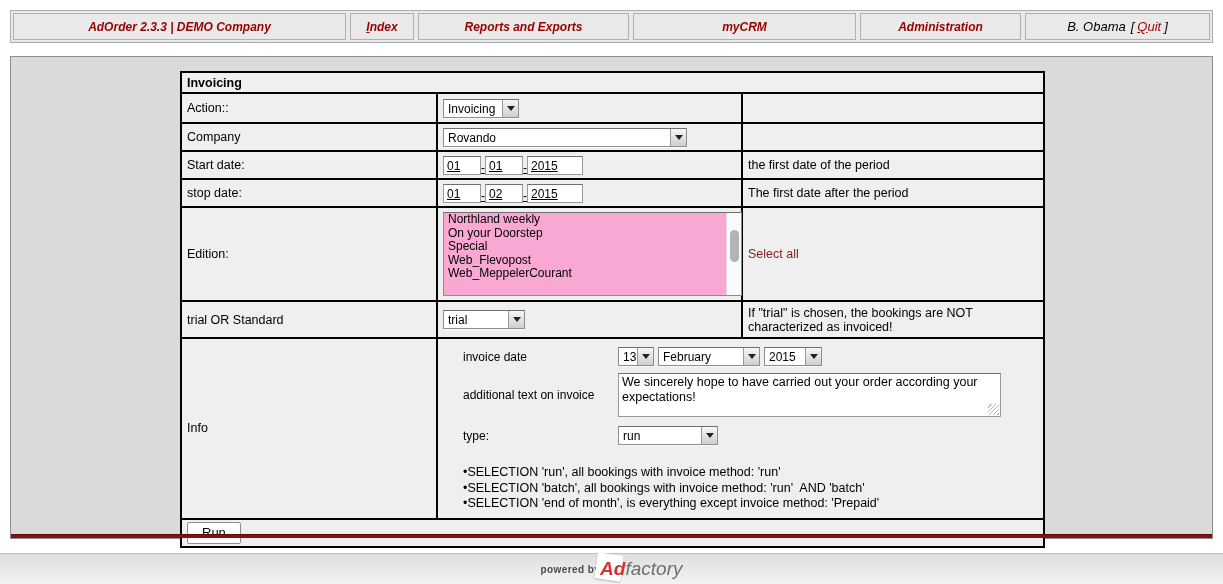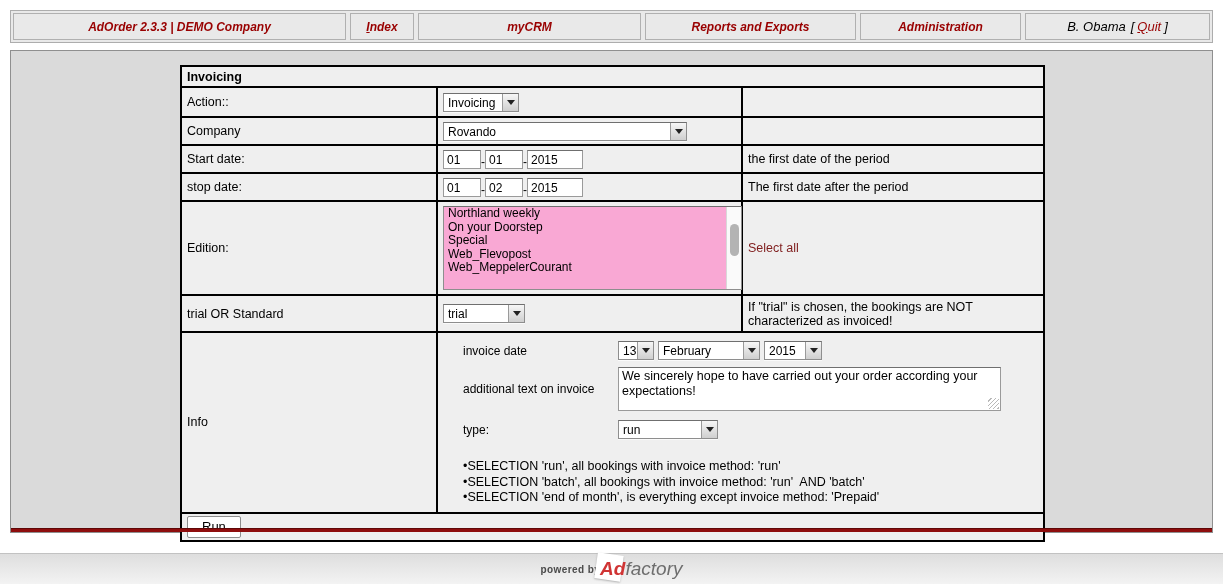--- a/index.html
+++ b/index.html
@@ -28,21 +28,21 @@
     cursor:pointer;
   }
   .nav-cell.user { color:#000; font-weight:normal; font-size:13px; cursor:default; }
   .ak { display:inline-block; }
   .ak::first-letter { text-decoration:underline; }
   .quit-link { color:#990000; cursor:pointer; display:inline-block; margin:0 3px; }
   .quit-link::first-letter { text-decoration:underline; }
 
   
   .panel {
-    position:absolute; left:10px; top:50px;
+    position:absolute; left:10px; top:56px;
     width:1203px; height:483px;
     background:#dadada;
     border:1px solid #8f8f8f;
   }
   .panel-accent {
     position:absolute; left:0; right:0; bottom:0; height:4px;
     background:#8e0d0d; border-top:1px solid #5f0808;
   }
 
   
@@ -88,21 +88,21 @@
 
   .txtinput {
     display:inline-block;
     background:#fff;
     border:1px solid #9a9a9a; border-top-color:#6f6f6f;
     height:19px; font-size:12px; padding:2px 2px 0 3px;
     vertical-align:middle;
   }
   .date-sep { display:inline-block; margin:0 0px; font-size:12px; vertical-align:middle; }
 
-  .datewrap { display:flex; align-items:flex-end; }
+  .datewrap { display:flex; align-items:flex-end;text-decoration:underline; }
 
   .listbox {
     position:relative;
     width:299px; height:84px;
     background:#f9a8d4;
     border:1px solid #8e8e8e; border-top-color:#6f6f6f;
     overflow:hidden;
     margin:2px 0;
     cursor:pointer;
   }
@@ -170,25 +170,25 @@
 </head>
 <body>
 
 <div class="navbar">
   <div class="nav-cell" style="width:333px">
     <span>AdOrder 2.3.3 | DEMO Company</span>
   </div>
   <div class="nav-cell" style="width:64px">
     <span class="ak">Index</span>
   </div>
+  <div class="nav-cell" style="width:211px">
+    <span>Reports and Exports</span>
+  </div>
   <div class="nav-cell" style="width:223px">
     <span>myCRM</span>
-  </div>
-  <div class="nav-cell" style="width:211px">
-    <span>Reports and Exports</span>
   </div>
   <div class="nav-cell" style="width:161px">
     <span>Administration</span>
   </div>
   <div class="nav-cell user" style="flex:1">
     <span>B. Obama</span>
     <span style="margin-left:5px">[</span>
     <span class="quit-link">Quit</span>
     <span>]</span>
   </div>

